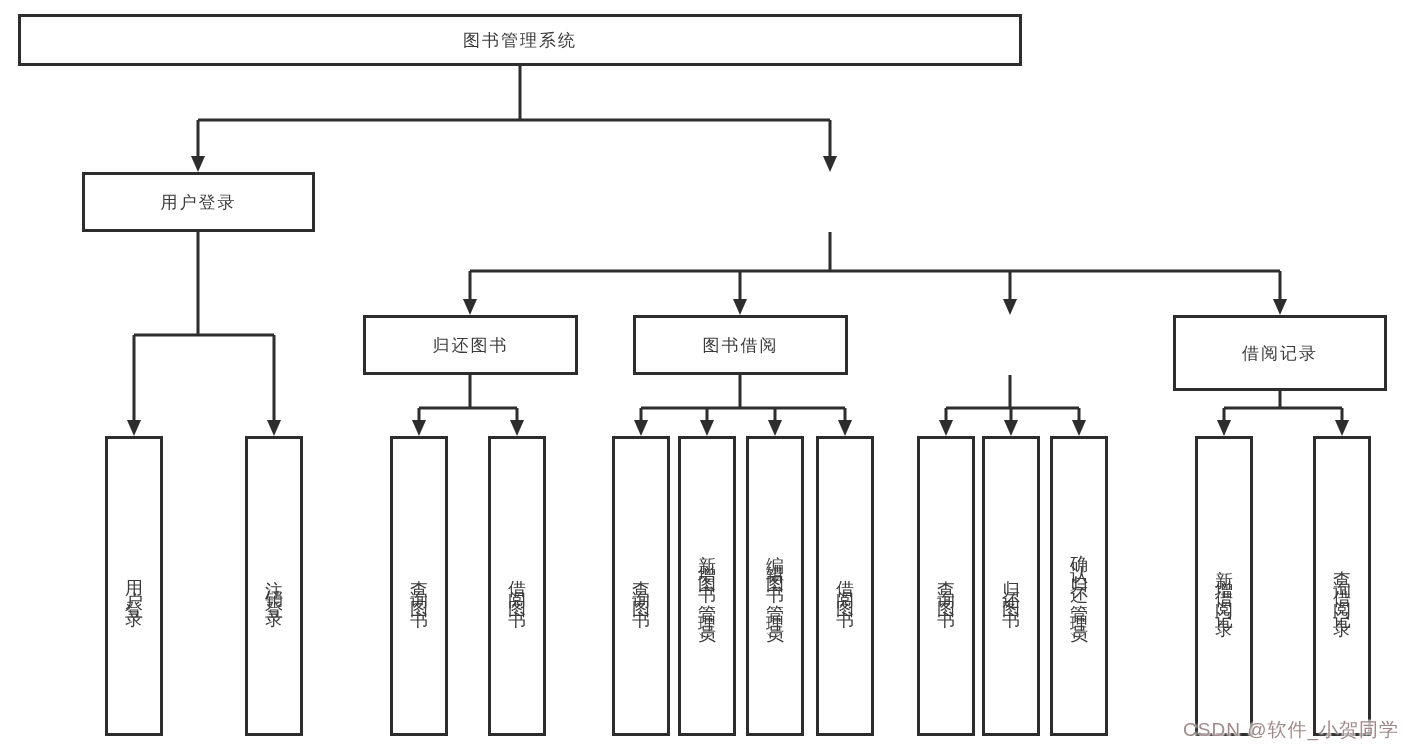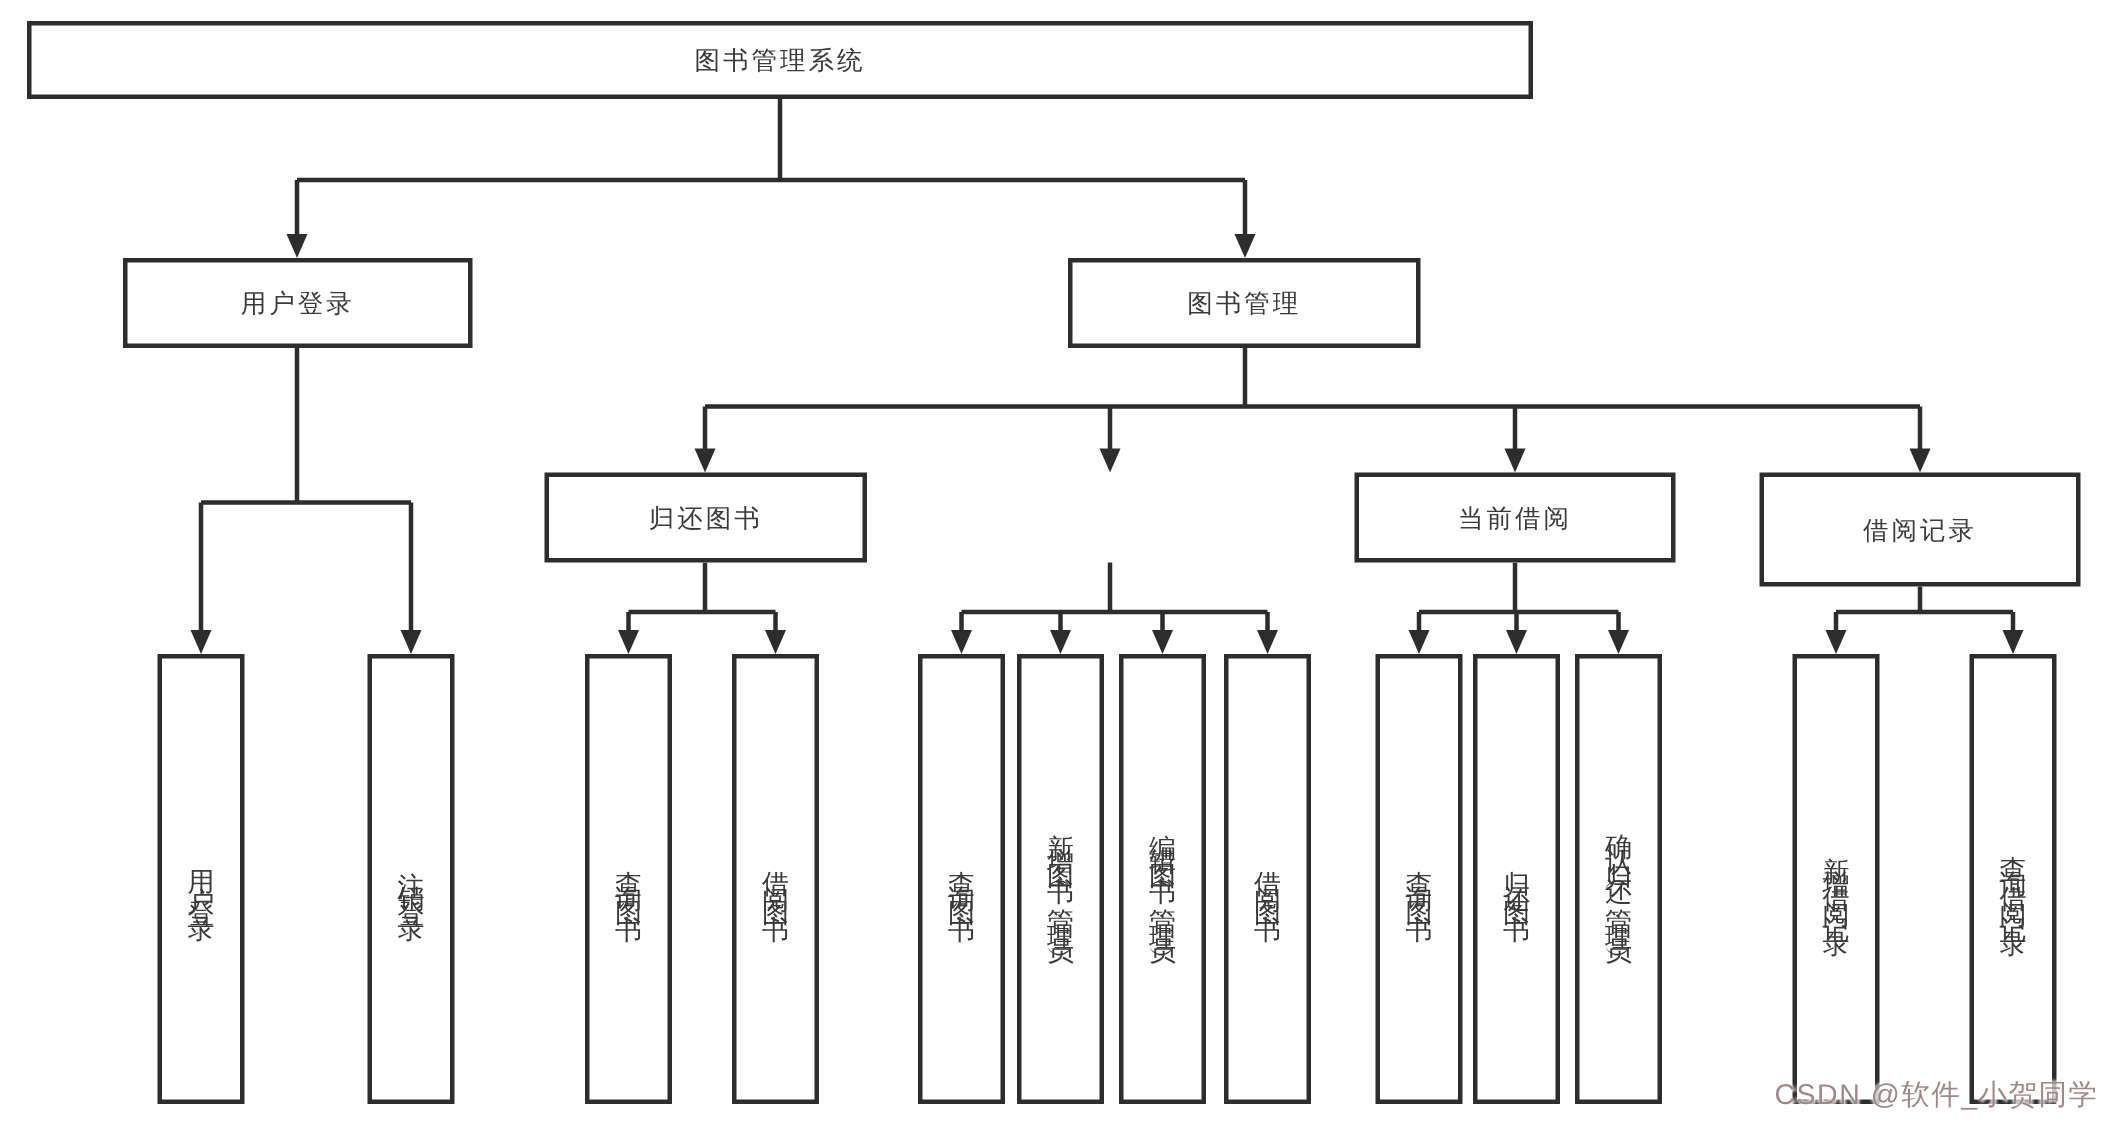--- a/index.html
+++ b/index.html
@@ -91,29 +91,26 @@
     </g>
   </svg>
 
   <div class="hbox" style="left:18px;top:14px;width:1004px;height:52px">
     <span>图书管理系统</span>
   </div>
 
   <div class="hbox" style="left:82px;top:172px;width:233px;height:60px">
     <span>用户登录</span>
   </div>
-  <div class="hbox" style="left:712px;top:172px;width:235px;height:60px">
-    <span>图书管理</span>
-  </div>
 
   <div class="hbox" style="left:363px;top:315px;width:215px;height:60px">
     <span>归还图书</span>
   </div>
-  <div class="hbox" style="left:903px;top:315px;width:214px;height:60px">
-    <span>当前借阅</span>
+  <div class="hbox" style="left:633px;top:315px;width:215px;height:60px">
+    <span>图书借阅</span>
   </div>
   <div class="hbox" style="left:1173px;top:315px;width:214px;height:76px">
     <span>借阅记录</span>
   </div>
 
   <div class="vbox" style="left:105px">
     <span class="vtext">用户登录</span>
   </div>
   <div class="vbox" style="left:245px">
     <span class="vtext">注销登录</span>

